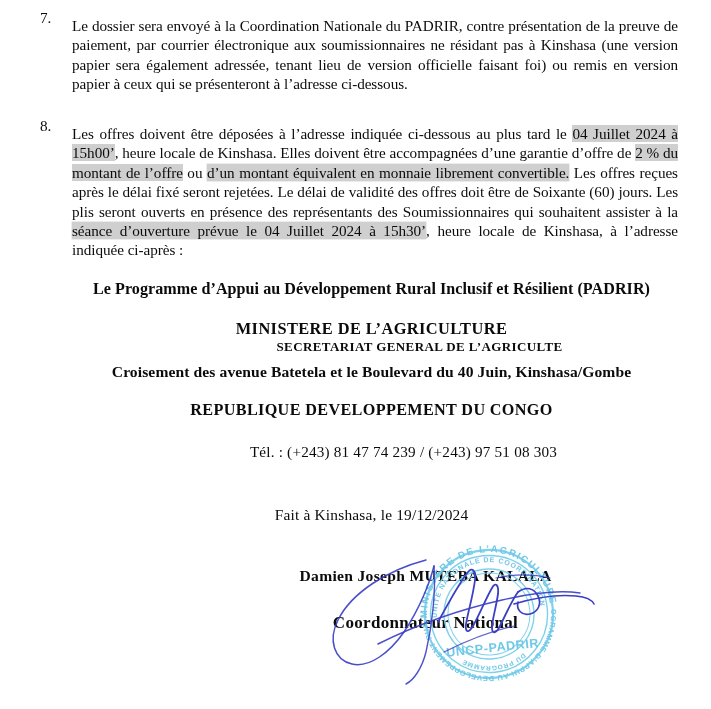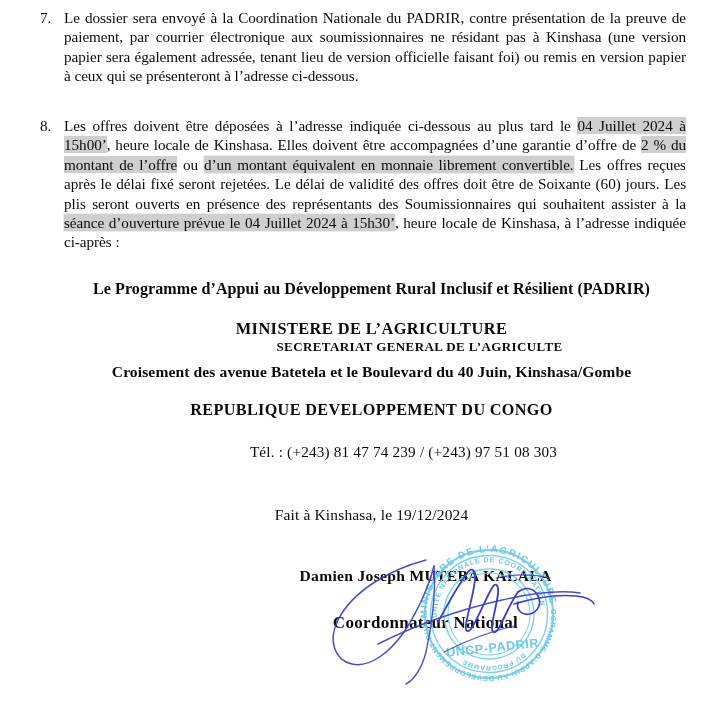--- a/index.html
+++ b/index.html
@@ -40,21 +40,21 @@
     box-sizing: border-box;
   }
   .clause-body {
     flex: 1 1 auto;
     text-align: justify;
     font-size: 15.2px;
     line-height: 19.4px;
     letter-spacing: -0.05px;
     hyphens: none;
   }
-  .clause-body p { margin: 0; }
+  .clause-body p { margin: 8px; }
 
   #clause-7 { left: 30px; top: 8px; width: 656px; }
   #clause-8 { left: 30px; top: 116px; width: 656px; }
 
   
   .hl {
     background: #cfcfcf;
     box-shadow: 0 0 0 0.4px #cfcfcf;
   }
 

